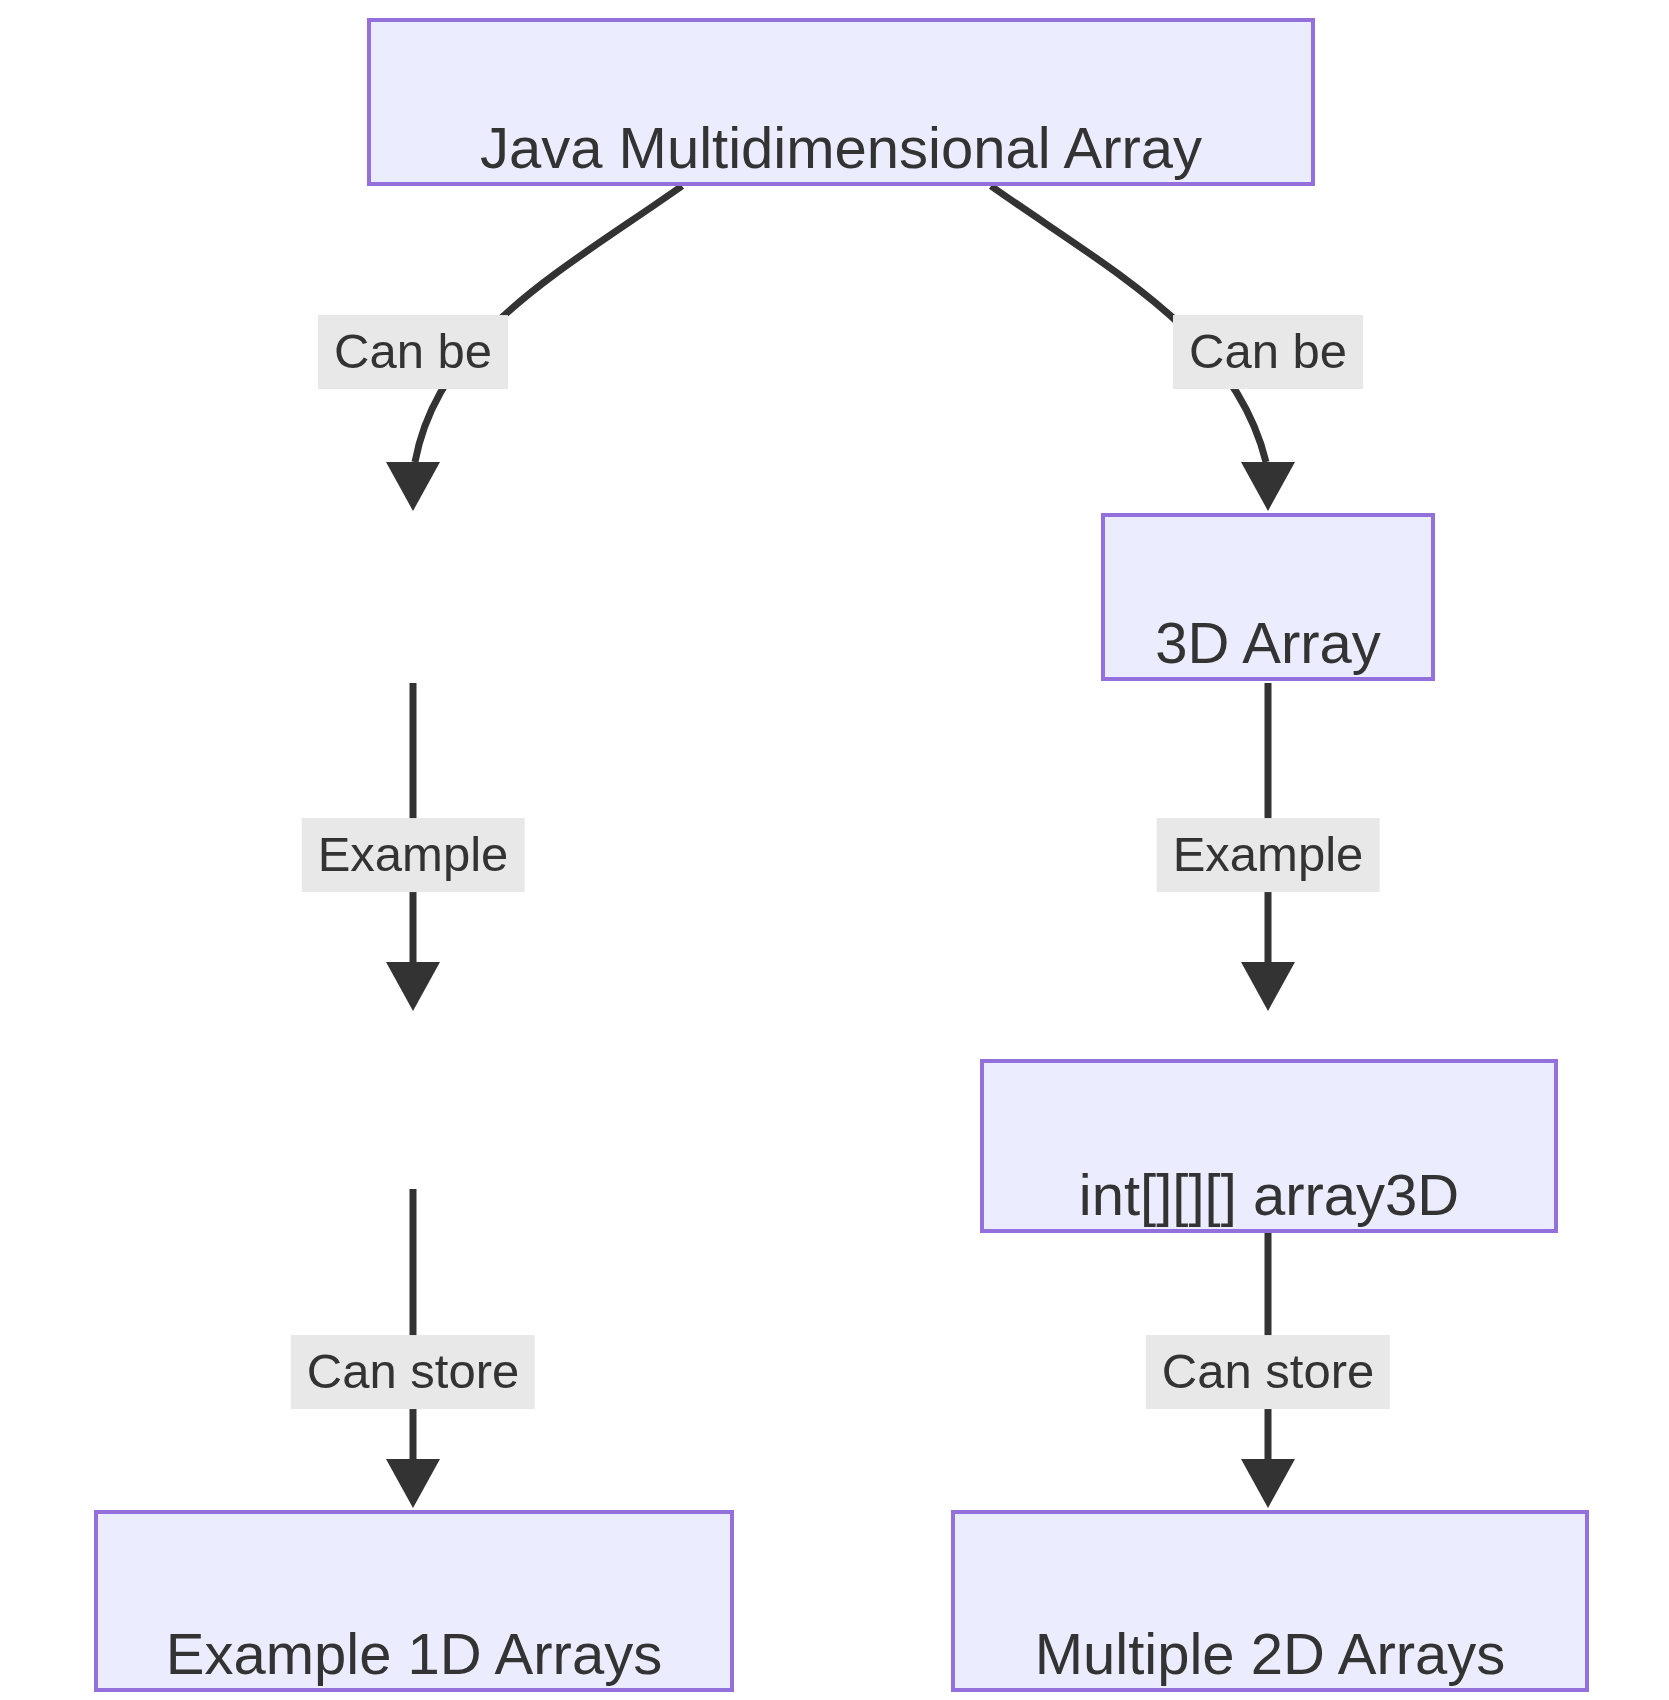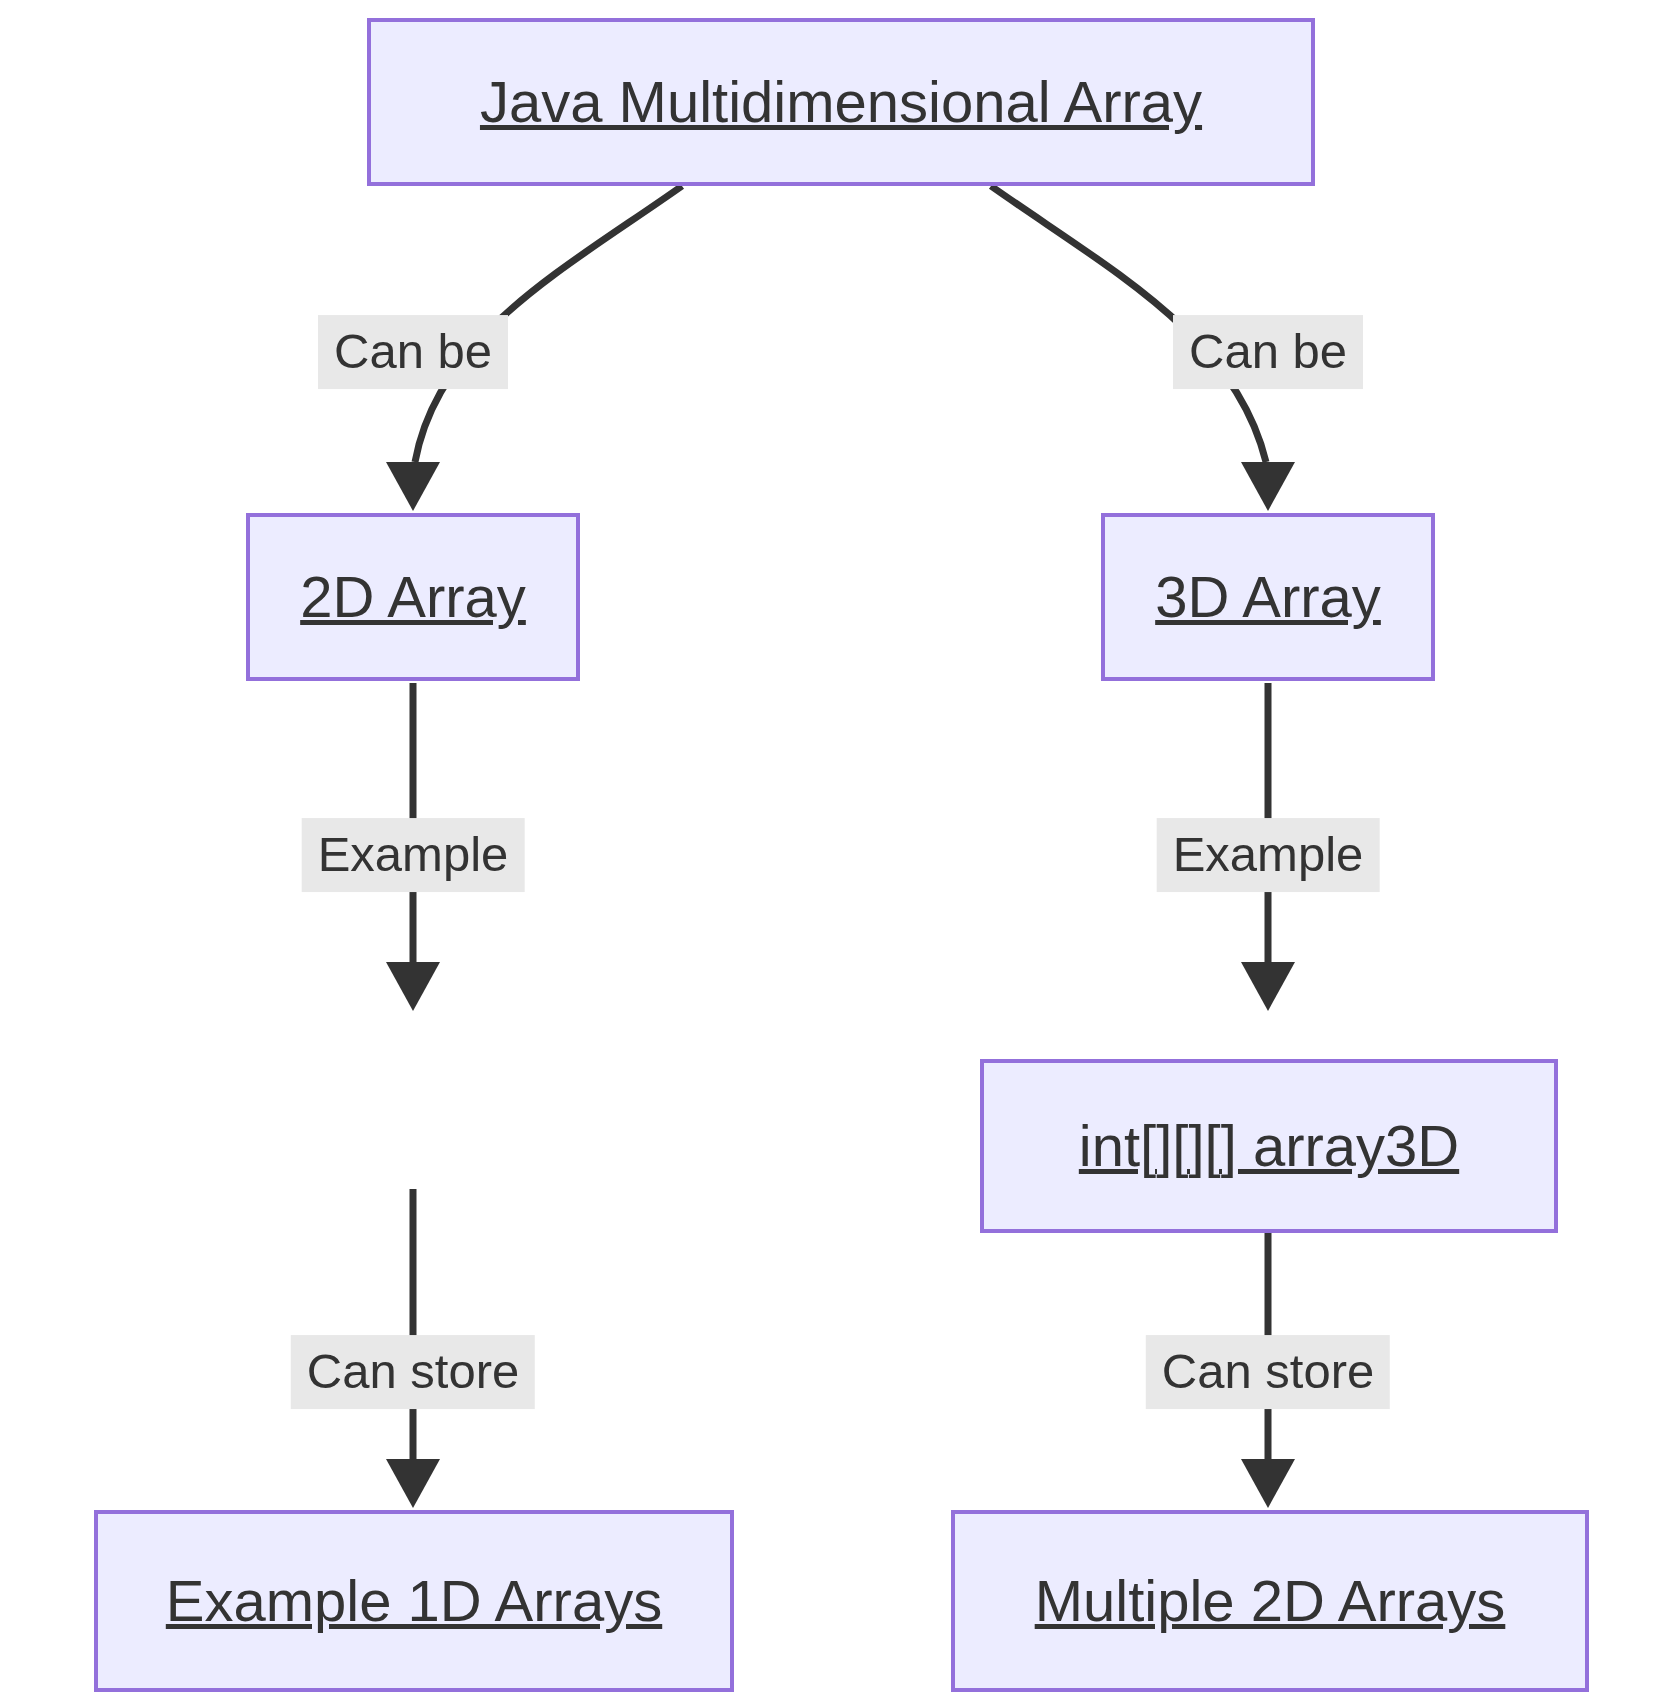--- a/index.html
+++ b/index.html
@@ -32,27 +32,26 @@
   .arrowhead {
     fill: var(--edge, #333333);
     stroke: none;
   }
   .node {
     position: absolute;
     box-sizing: border-box;
     background: var(--node_fill, #ECECFF);
     border: 4px solid var(--node_border, #9370DB);
     display: flex;
-    align-items: center;
+    align-items: flex-end;
     justify-content: center;
     text-align: center;
     font-size: 58px;
     line-height: 1.15;
     color: var(--text, #333333);
-    text-decoration: underline;
   }
   .edge-label {
     position: absolute;
     transform: translate(-50%, -50%);
     background: var(--label_bg, #e8e8e8);
     padding: 10px 16px;
     font-size: 49px;
     line-height: 1.1;
     white-space: nowrap;
     color: var(--text, #333333);
@@ -95,23 +94,20 @@
     <path class="edge-path" d="M 413 1189 L 413 1459"></path>
     <polygon class="arrowhead" points="386,1459 440,1459 413,1508"></polygon>
 
     <path class="edge-path" d="M 1268 1189 L 1268 1459"></path>
     <polygon class="arrowhead" points="1241,1459 1295,1459 1268,1508"></polygon>
   </svg>
 
   <div class="node node-root">
     <span>Java Multidimensional Array</span>
   </div>
-  <div class="node node-2d">
-    <span>2D Array</span>
-  </div>
   <div class="node node-3d">
     <span>3D Array</span>
   </div>
   <div class="node node-ex3d">
     <span>int[][][] array3D</span>
   </div>
   <div class="node node-m1d">
     <span>Example 1D Arrays</span>
   </div>
   <div class="node node-m2d">

